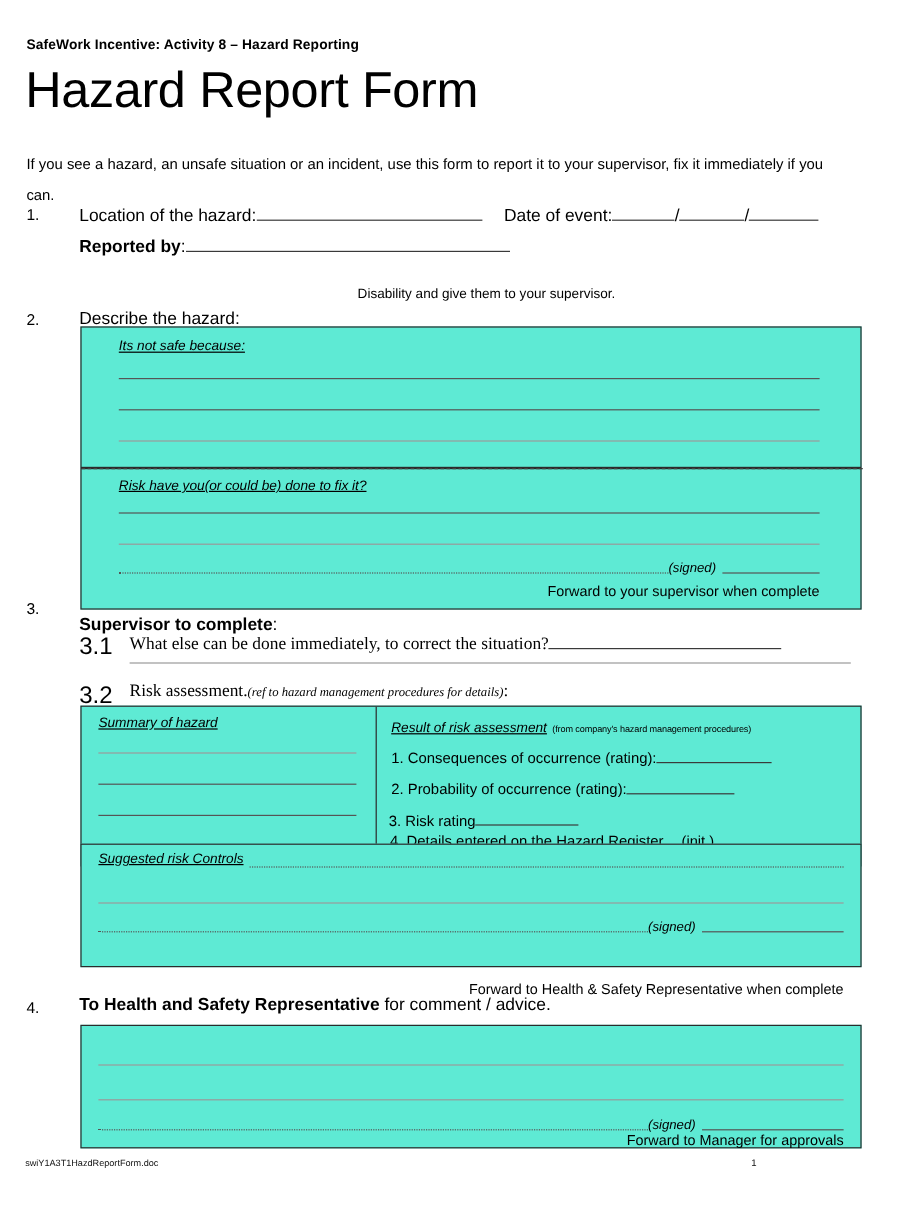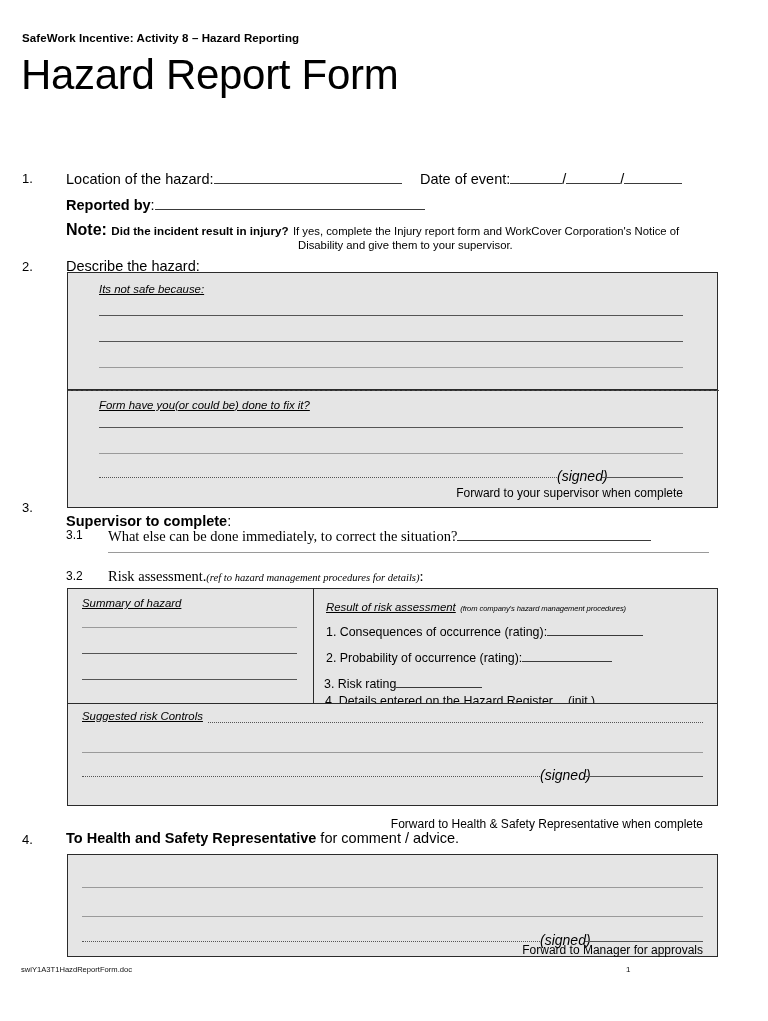--- a/index.html
+++ b/index.html
@@ -124,21 +124,21 @@
     border-bottom: 1px solid #3a3a3a;
     vertical-align: baseline;
     height: 13px;
   }
 
   
   .box {
     position: absolute;
     border: 1.5px solid #2b2b2b;
     box-sizing: border-box;
-    background: #e5e5e5;
+    background: #5eead4;
   }
 
   .inner-label {
     position: absolute;
     font-style: italic;
     font-size: 11.4px;
     text-decoration: underline;
     white-space: nowrap;
   }
 
@@ -159,21 +159,21 @@
   }
   .dashrule {
     position: absolute;
     border-bottom: 1.4px dashed #444;
     height: 0;
   }
 
   .signed {
     position: absolute;
     font-style: italic;
-    font-size: 14px;
+    font-size: 11px;
     white-space: nowrap;
   }
 
   .forward {
     position: absolute;
     font-size: 12px;
     white-space: nowrap;
     text-align: right;
   }
 
@@ -183,36 +183,35 @@
     left: 66px;
     top: 498px;
     font-size: 14.5px;
     white-space: nowrap;
     margin-top: 15px;
   }
   .sec3-head b { font-weight: bold; }
 
   .sub-num {
     position: absolute;
-    font-size: 12px;
+    font-size: 20px;
   }
   .sub-text {
     position: absolute;
     font-size: 14.5px;
     white-space: nowrap;
     font-family: Liberation Serif, serif;
   }
 
   .small-ital {
     font-style: italic;
     font-size: 10.6px;
   }
 
   .tiny-ital {
-    font-style: italic;
     font-size: 7.6px;
     letter-spacing: -0.1px;
   }
 
   .risk-item {
     position: absolute;
     font-size: 12.4px;
     white-space: nowrap;
   }
 
@@ -248,55 +247,51 @@
     color: #111;
   }
 </style>
 </head>
 <body>
 
 <div class="page">
 
   <div class="doc-header">SafeWork Incentive: Activity 8 – Hazard Reporting</div>
   <div class="doc-title">Hazard Report Form</div>
+  <div class="intro">If you see a hazard, an unsafe situation or an incident, use this form to report it to your supervisor, fix it immediately if you can.</div>
 
   <div class="num" style="left:22px; top:171px;">1.</div>
 
   <div class="item1-label">
     <span>Location of the hazard:</span><span class="ul" style="width:188px;"></span>
   </div>
 
   <div class="item1-date">
     <span>Date of event:</span><span class="ul" style="width:52px;"></span><span>/</span><span class="ul" style="width:54px;"></span><span>/</span><span class="ul" style="width:58px;"></span>
   </div>
 
   <div class="reported-by">
     <b>Reported by</b><span>:</span><span class="ul" style="width:270px;"></span>
   </div>
 
-  <div class="note-row">
-    <span class="note-word">Note:</span>
-    <span class="note-q">Did the incident result in injury?</span>
-    <span class="note-body">If yes, complete the Injury report form and WorkCover Corporation's Notice of</span>
-  </div>
   <div class="note-line2">Disability and give them to your supervisor.</div>
 
   <div class="num" style="left:22px; top:259px;">2.</div>
   <div class="item2-label">Describe the hazard:</div>
 
   <div class="box" style="left:67px; top:272px; width:651px; height:118px;">
     <div class="inner-label" style="left:31px; top:10px;">Its not safe because:</div>
     <div class="rule-dark" style="left:31px; top:42px; width:584px;"></div>
     <div class="rule-dark" style="left:31px; top:68px; width:584px;"></div>
     <div class="rule" style="left:31px; top:94px; width:584px;"></div>
   </div>
 
   <div class="box" style="left:67px; top:390px; width:651px; height:118px;">
     <div class="dashrule" style="left:0px; top:-1px; width:651px;"></div>
-    <div class="inner-label" style="left:31px; top:8px;">Form have you(or could be) done to fix it?</div>
+    <div class="inner-label" style="left:31px; top:8px;">Risk have you(or could be) done to fix it?</div>
     <div class="rule-dark" style="left:31px; top:36px; width:584px;"></div>
     <div class="rule" style="left:31px; top:62px; width:584px;"></div>
     <div class="dotrule" style="left:31px; top:86px; width:458px;"></div>
     <div class="signed" style="left:489px; top:77px;">(signed)</div>
     <div class="rule-dark" style="left:534px; top:86px; width:81px;"></div>
     <div class="forward" style="left:325px; top:95px; width:290px;">Forward to your supervisor when complete</div>
   </div>
 
   <div class="num" style="left:22px; top:500px;">3.</div>
   <div class="sec3-head">

